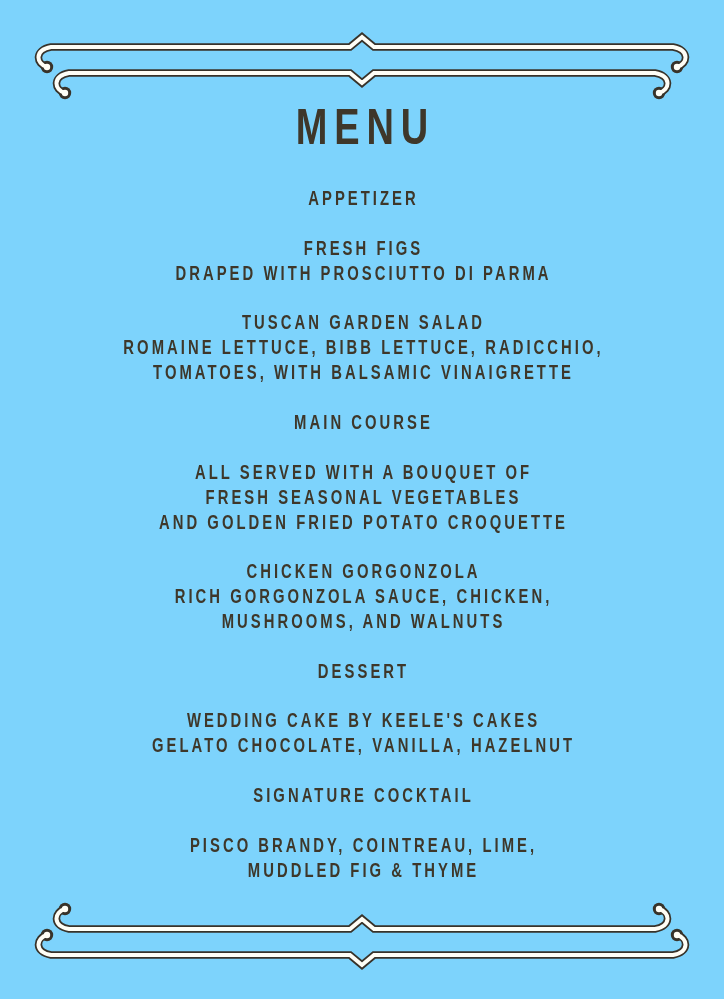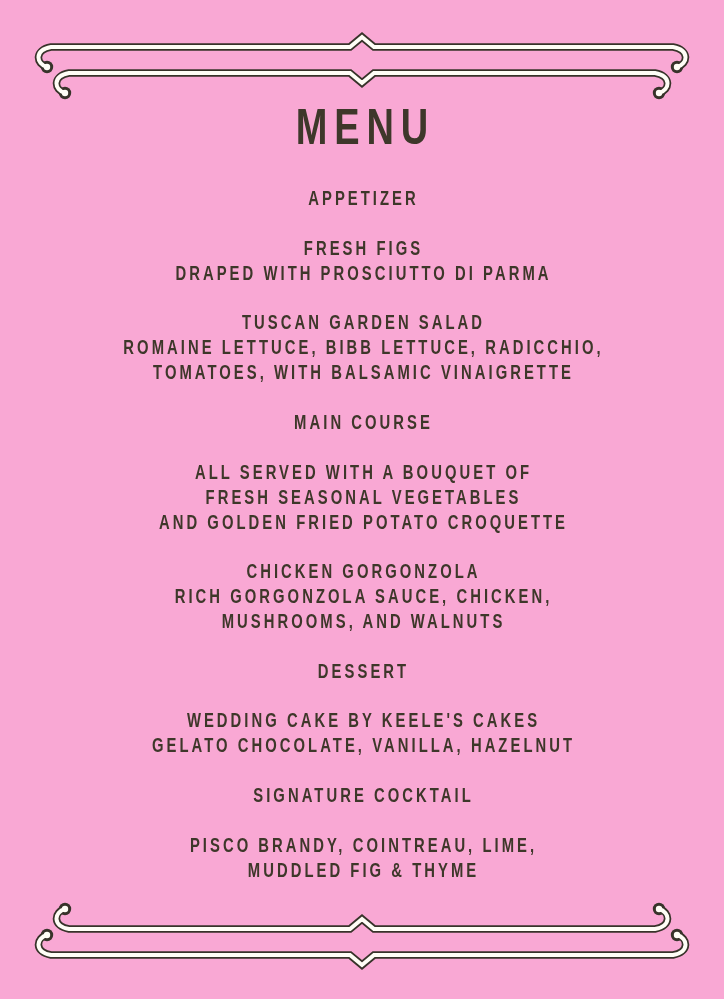--- a/index.html
+++ b/index.html
@@ -4,21 +4,21 @@
 <style>
   html, body {
     margin: 0;
     padding: 0;
     background: #f9c6c1;
   }
   .card {
     position: relative;
     width: 724px;
     height: 999px;
-    background: #f9a8d4;
+    background: #7dd3fc;
     overflow: hidden;
     font-family: "Liberation Sans", "DejaVu Sans", sans-serif;
     color: #3e372a;
   }
   .flourish {
     position: absolute;
     left: 0;
     width: 724px;
     height: 100px;
     display: block;

